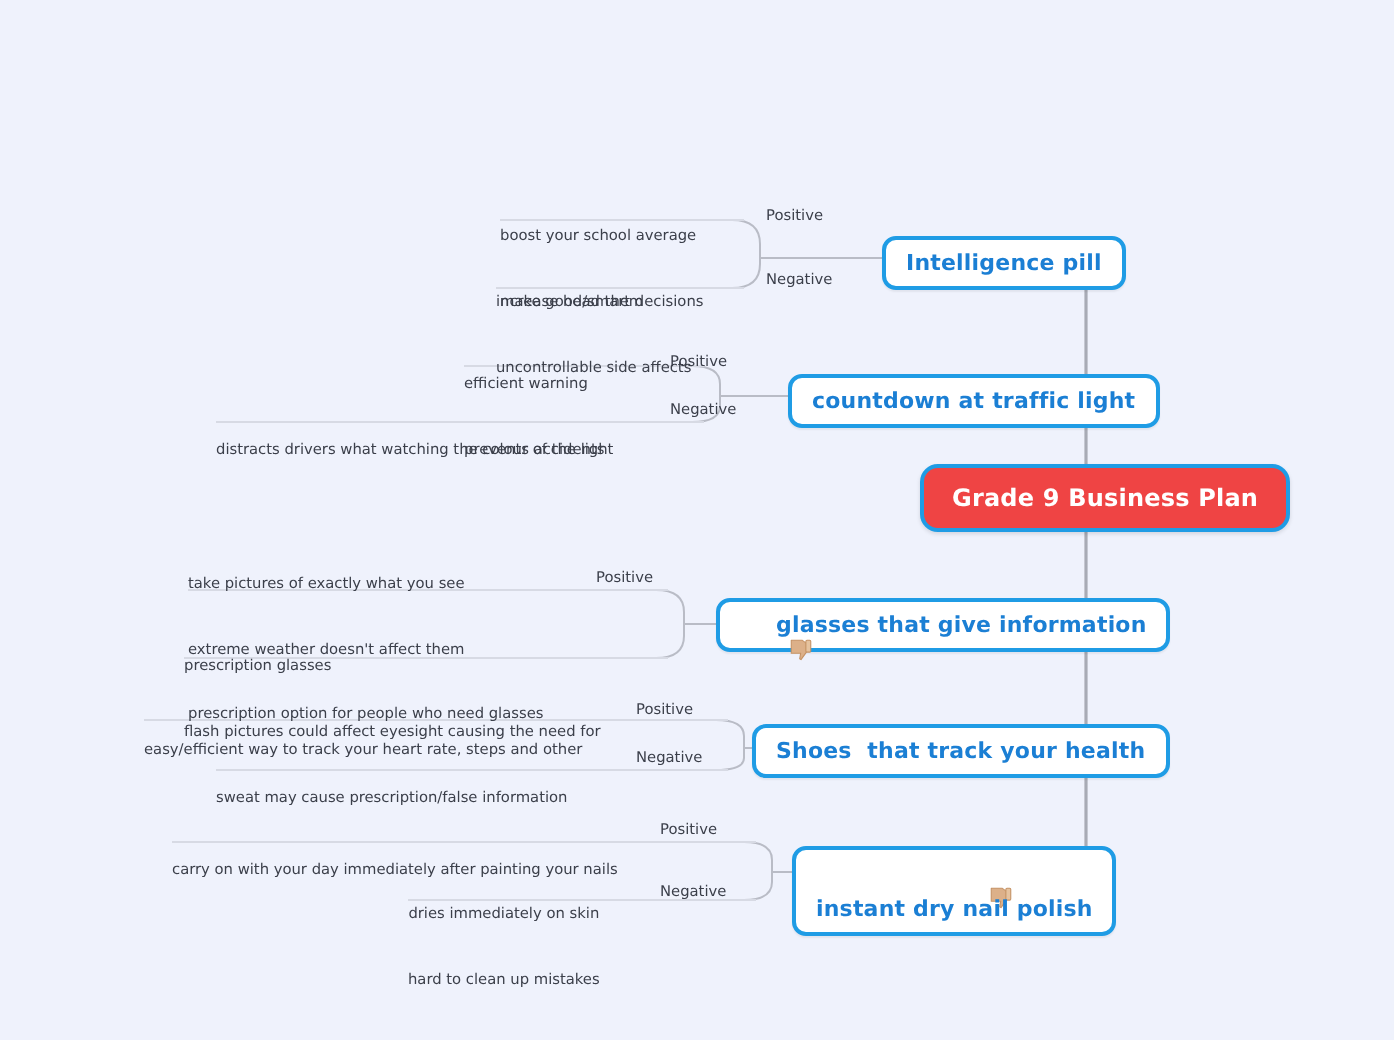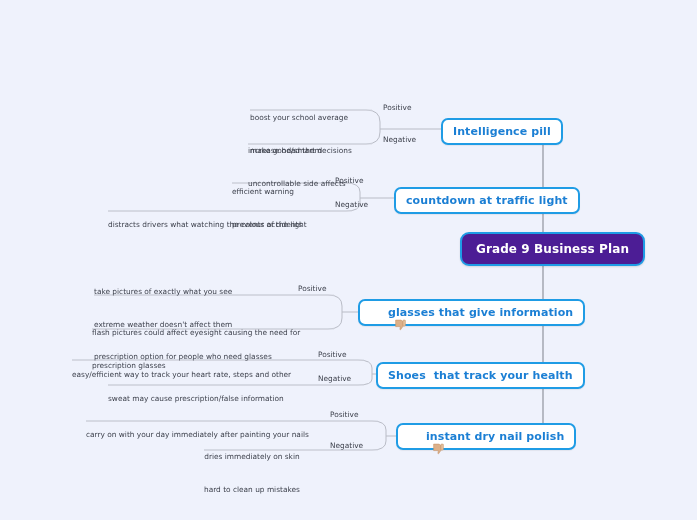--- a/index.html
+++ b/index.html
@@ -24,21 +24,21 @@
     letter-spacing:.1px;
     display:flex;
     align-items:center;
     gap:5px;
     padding:5px 10px;
     box-sizing:border-box;
     white-space:pre;
     box-shadow:0 1px 1px rgba(0,0,0,.06);
   }
   .node.center{
-    background:#4c1d95;
+    background:#ef4444;
     border-color:#1f9ce5;
     color:#ffffff;
     font-size:12px;
     border-radius:9px;
     padding:8px 14px;
     box-shadow:0 1px 2px rgba(0,0,0,.12);
   }
   .thumb{
     width:13px;height:13px;
     flex:0 0 13px;
@@ -143,22 +143,22 @@
   </div>
 
   <div class="leaf" style="left:94px;top:266px;">
     <span class="txt">take pictures of exactly what you see</span>
     <span class="txt">extreme weather doesn't affect them</span>
     <span class="txt">prescription option for people who need glasses</span>
   </div>
   <div class="tag" style="left:298px;top:284px;">Positive</div>
 
   <div class="leaf" style="left:92px;top:307px;">
+    <span class="txt">prescription glasses</span>
     <span class="txt">flash pictures could affect eyesight causing the need for</span>
-    <span class="txt">prescription glasses</span>
   </div>
 
   <div class="node" style="left:358px;top:299px;">
     <span class="thumb">
       <svg viewBox="0 0 24 24" width="13" height="13" aria-hidden="true">
         <path d="M3 2h10l4 3v8l-5 7-1.2-.8.9-5.2H3z" fill="#dcb089" stroke="#c59265" stroke-width="1" stroke-linejoin="round"></path>
         <rect x="16.5" y="2" width="4.5" height="11" rx="1" fill="#e6c39f" stroke="#c59265" stroke-width="1"></rect>
       </svg>
     </span>
     <span>glasses that give information</span>
@@ -182,21 +182,21 @@
     <span class="txt">carry on with your day immediately after painting your nails</span>
   </div>
   <div class="tag" style="left:330px;top:410px;">Positive</div>
 
   <div class="leaf" style="left:204px;top:431px;text-align:center;">
     <span class="txt">dries immediately on skin</span>
     <span class="txt">hard to clean up mistakes</span>
   </div>
   <div class="tag" style="left:330px;top:441px;">Negative</div>
 
-  <div class="node" style="left:396px;top:423px;">
+  <div class="node" style="left:396px;top:423px;flex-direction:column;">
     <span class="thumb">
       <svg viewBox="0 0 24 24" width="13" height="13" aria-hidden="true">
         <path d="M3 2h10l4 3v8l-5 7-1.2-.8.9-5.2H3z" fill="#dcb089" stroke="#c59265" stroke-width="1" stroke-linejoin="round"></path>
         <rect x="16.5" y="2" width="4.5" height="11" rx="1" fill="#e6c39f" stroke="#c59265" stroke-width="1"></rect>
       </svg>
     </span>
     <span>instant dry nail polish</span>
   </div>
 
 </div>

